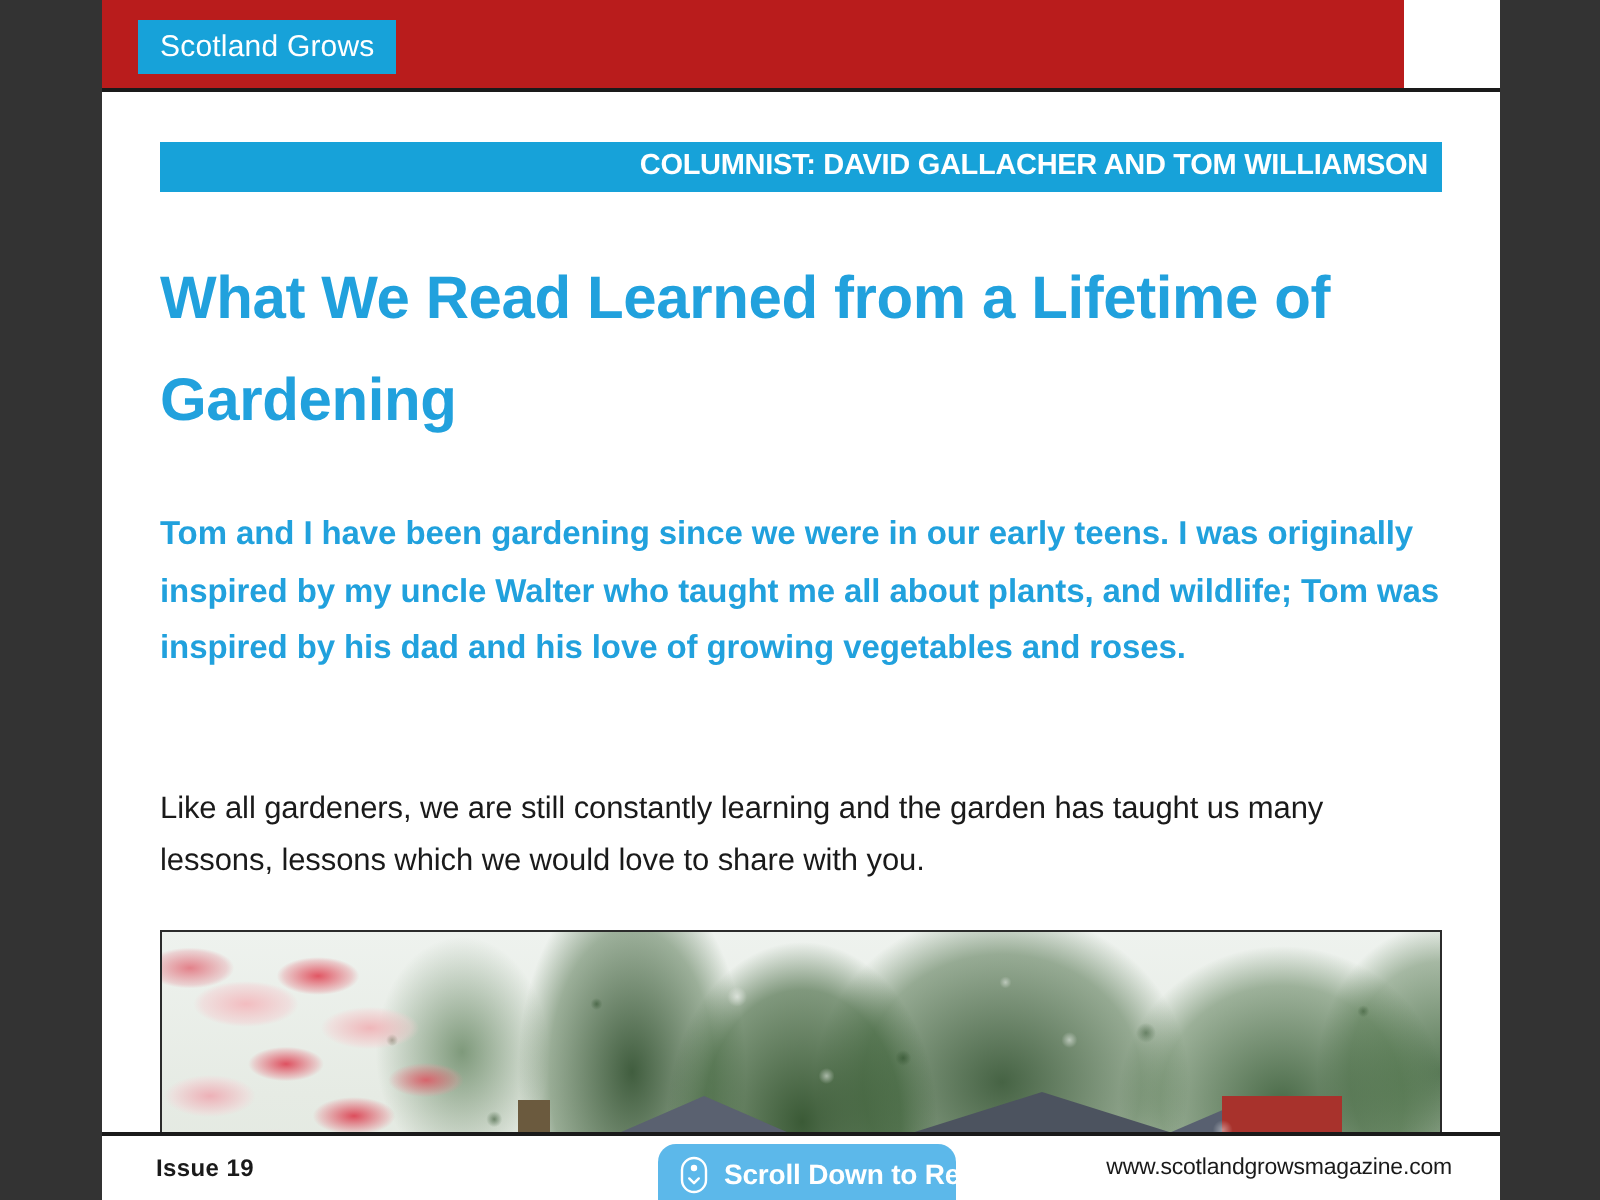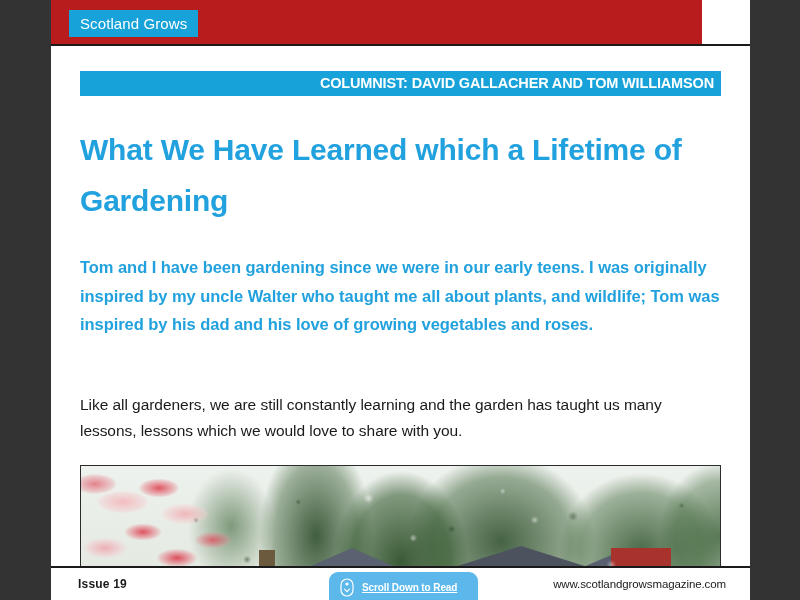--- a/index.html
+++ b/index.html
@@ -310,25 +310,24 @@
     cursor: pointer;
   }
   #scroll-mouse-icon {
     width: 14px;
     height: 19px;
     flex: 0 0 auto;
     display: block;
   }
   #scroll-cta-label {
     color: #ffffff;
-    font-size: 10px;
+    font-size: 14px;
     font-weight: bold;
     letter-spacing: -0.1px;
     white-space: nowrap;
-    text-decoration: underline;
   }
 </style>
 </head>
 <body>
 
 <div id="viewport">
 
   <div class="gutter gutter-left"></div>
   <div class="gutter gutter-right"></div>
 
@@ -338,21 +337,21 @@
       <div id="brand-tab">Scotland Grows</div>
       <div id="topbar-rule"></div>
     </div>
 
     <div id="article">
 
       <div id="columnist-banner">
         <span id="columnist-label">COLUMNIST: DAVID GALLACHER AND TOM WILLIAMSON</span>
       </div>
 
-      <h1 id="headline">What We Have Learned which a Lifetime of Gardening</h1>
+      <h1 id="headline">What We Read Learned from a Lifetime of Gardening</h1>
 
       <p id="body-para">Like all gardeners, we are still constantly learning and the garden has taught us many lessons, lessons which we would love to share with you.</p>
 
       <p id="standfirst">Tom and I have been gardening since we were in our early teens. I was originally inspired by my uncle Walter who taught me all about plants, and wildlife; Tom was inspired by his dad and his love of growing vegetables and roses.</p>
 
       <div id="photo-frame">
         <div id="photo">
           <div class="ph-sky"></div>
           <div class="ph-trees"></div>
           <div class="ph-leaves"></div>

